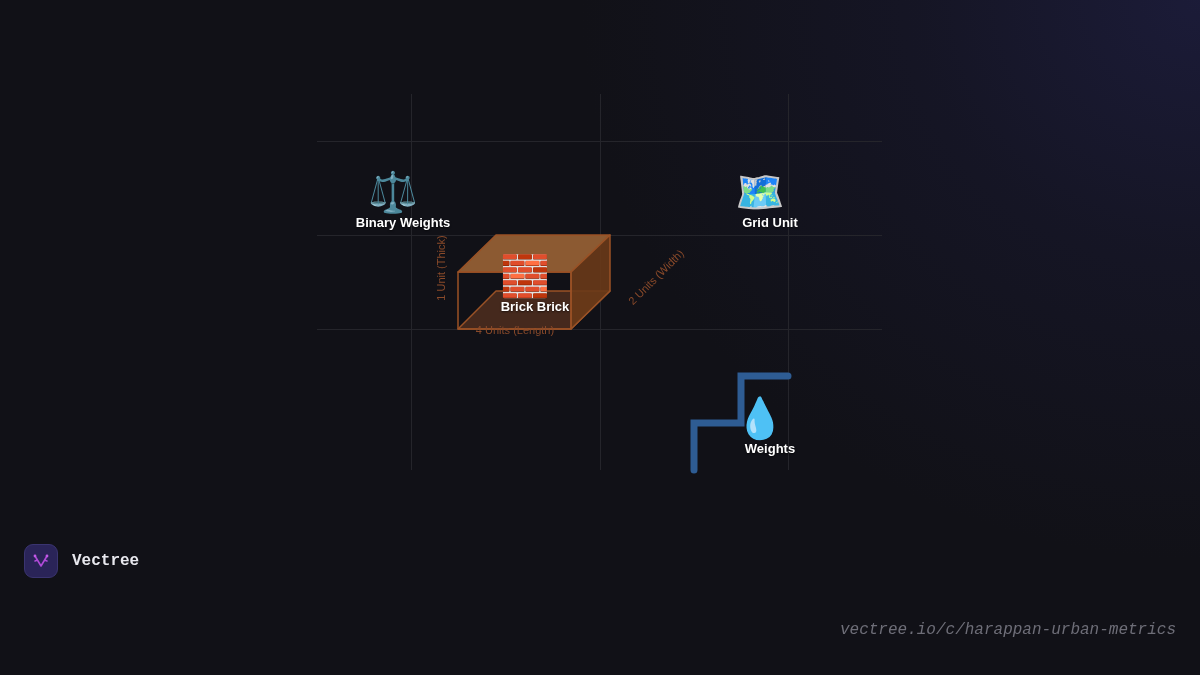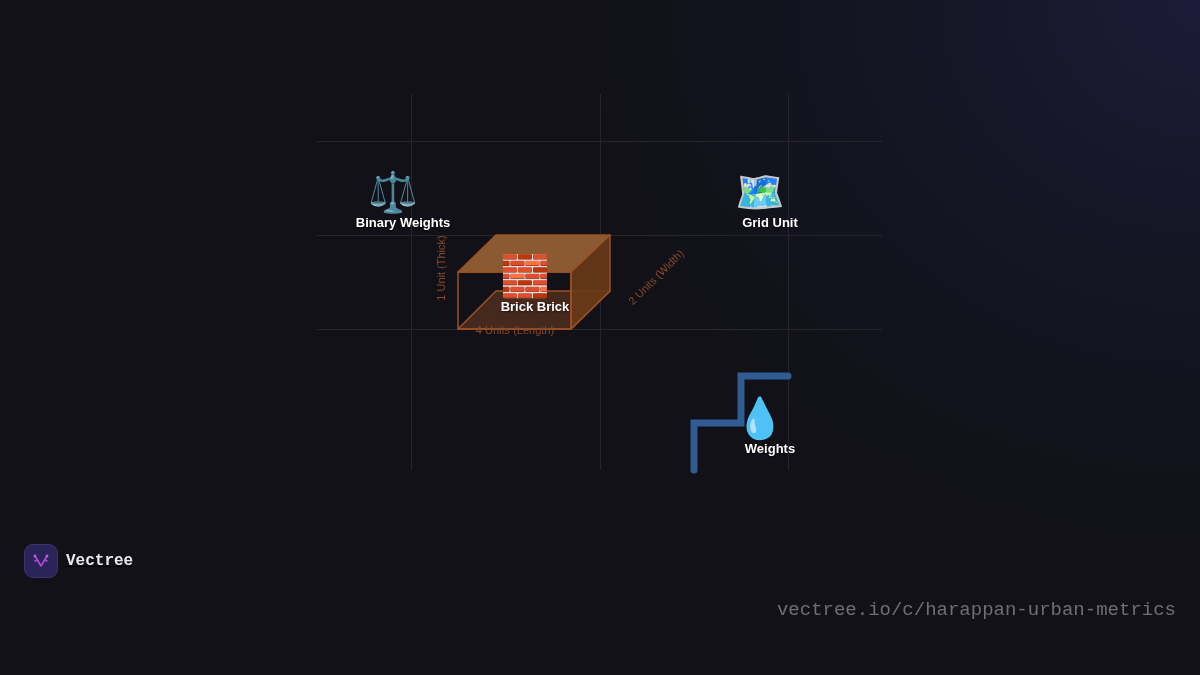--- a/index.html
+++ b/index.html
@@ -27,42 +27,42 @@
     white-space: nowrap; font-family: "Liberation Sans", sans-serif;
     text-shadow: 0 1px 2px rgba(0,0,0,0.6);
     margin-left: 20px;
   }
   .dim-label {
     position: absolute; color: #8a4a2a; font-size: 11px;
     font-family: "Liberation Sans", sans-serif; white-space: nowrap;
   }
   .brand {
     position: absolute; left: 24px; top: 544px;
-    display: flex; align-items: center; gap: 8px; text-decoration: underline;
+    display: flex; align-items: center; gap: 14px;
   }
   .brand-logo {
     width: 34px; height: 34px; border-radius: 9px;
     background: #2a2458; border: 1px solid #3a3470;
     display: flex; align-items: center; justify-content: center;
     box-sizing: border-box;
   }
   .brand-name {
     color: #e8e8ee; font-family: "Liberation Mono", monospace;
     font-weight: bold; font-size: 16px;
   }
   .title {
     position: absolute; left: 24px; top: 583px; margin: 0;
     color: #ffffff; font-family: "Liberation Mono", monospace;
     font-weight: bold; font-size: 36px; line-height: 33px;
     letter-spacing: 0px;
   }
   .title span { display: block; white-space: nowrap; }
   .url {
-    position: absolute; right: 24px; top: 599px;
-    color: #6e6e78; font-family: "Liberation Mono", monospace; font-size: 19px;
+    position: absolute; right: 24px; top: 621px;
+    color: #6e6e78; font-family: "Liberation Mono", monospace; font-size: 16px; font-style: italic;
   }
 </style>
 </head>
 <body>
 
 <div class="bg-glow"></div>
 
 <div class="diagram">
   <svg width="1200" height="675" style="position:absolute;left:0;top:0">
 

